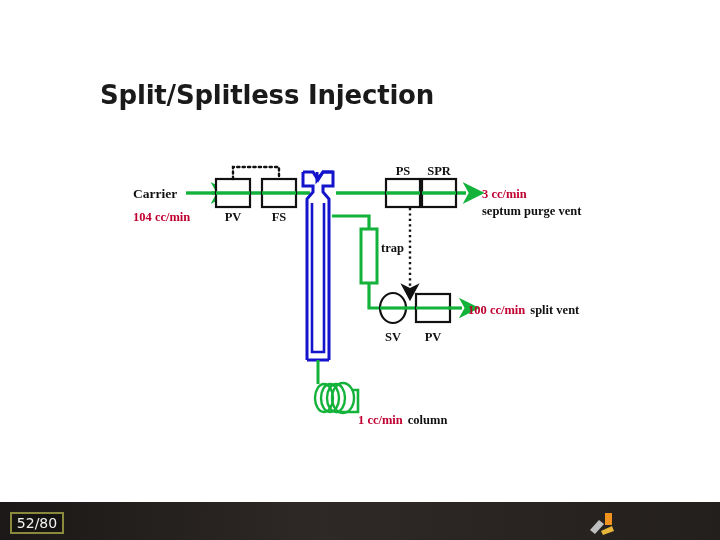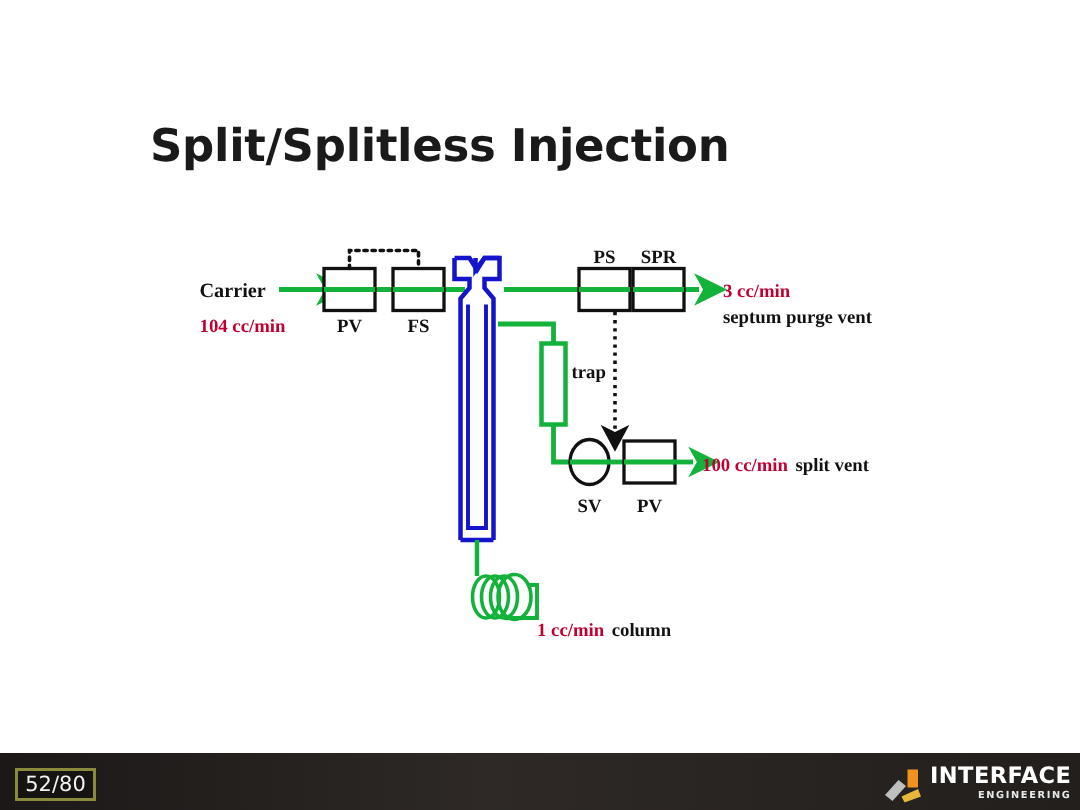--- a/index.html
+++ b/index.html
@@ -20,21 +20,21 @@
     width: 720px;
     height: 540px;
     background: #ffffff;
   }
   .slide-title {
     position: absolute;
     left: 100px;
     top: 80px;
     font-family: "DejaVu Sans", sans-serif;
     font-weight: bold;
-    font-size: 30px;
+    font-size: 26px;
     color: #1a1a1a;
     letter-spacing: -0.2px;
     white-space: nowrap;
   }
   .diagram {
     position: absolute;
     left: 0;
     top: 0;
     width: 720px;
     height: 500px;
@@ -274,19 +274,15 @@
 
   <div class="logo">
     <svg width="118" height="26" viewBox="0 0 118 26" xmlns="http://www.w3.org/2000/svg" style="position:absolute;left:0;top:0;">
 
       <path d="M2,21 L11,11 L16,15 L7,25 Z" fill="#BFBFBF"></path>
 
       <path d="M13,22 L24,17 L26,22 L15,26 Z" fill="#E8B63A"></path>
 
       <rect x="17" y="4" width="7" height="12" fill="#F0921E"></rect>
     </svg>
-    <div class="logo-text-wrap">
-      <div class="logo-main">INTERFACE</div>
-      <div class="logo-sub">ENGINEERING</div>
-    </div>
   </div>
 
 </div>
 
 </body></html>

